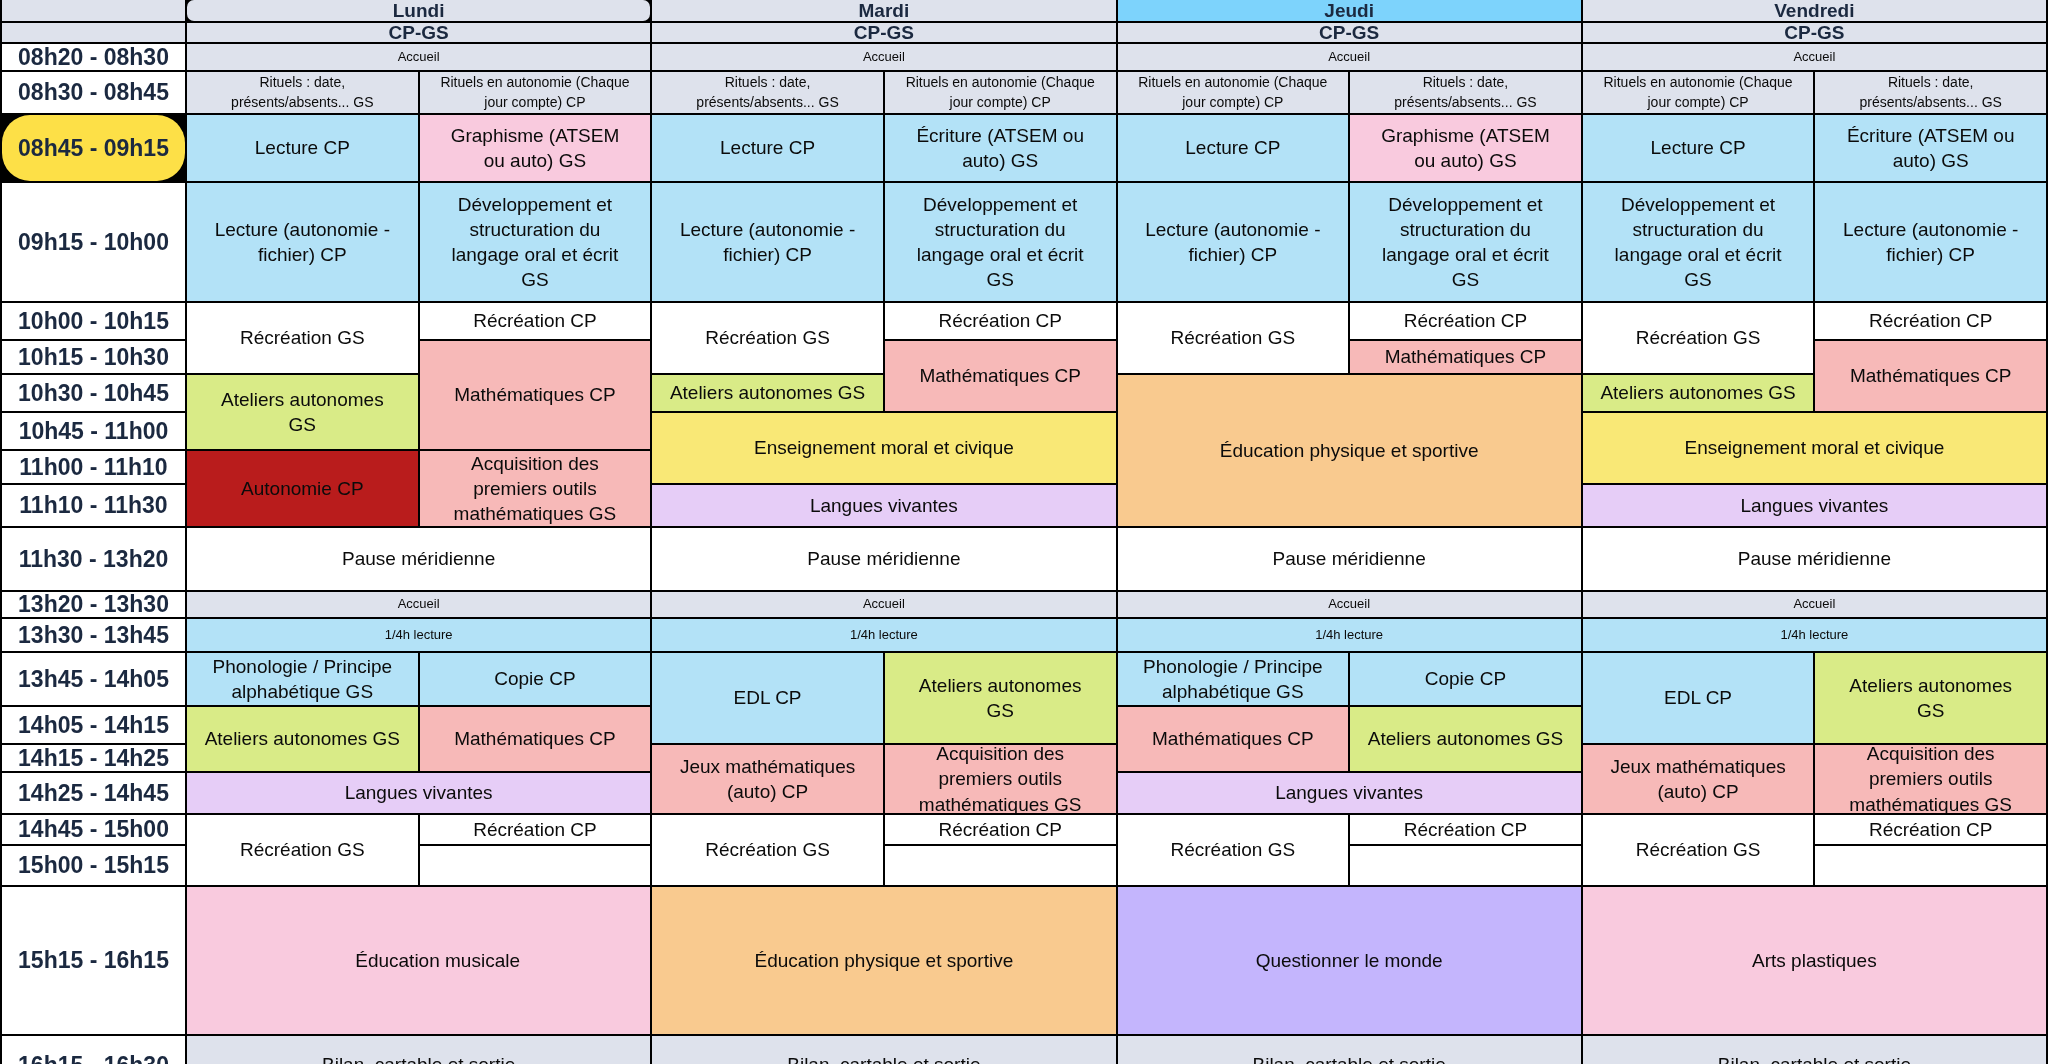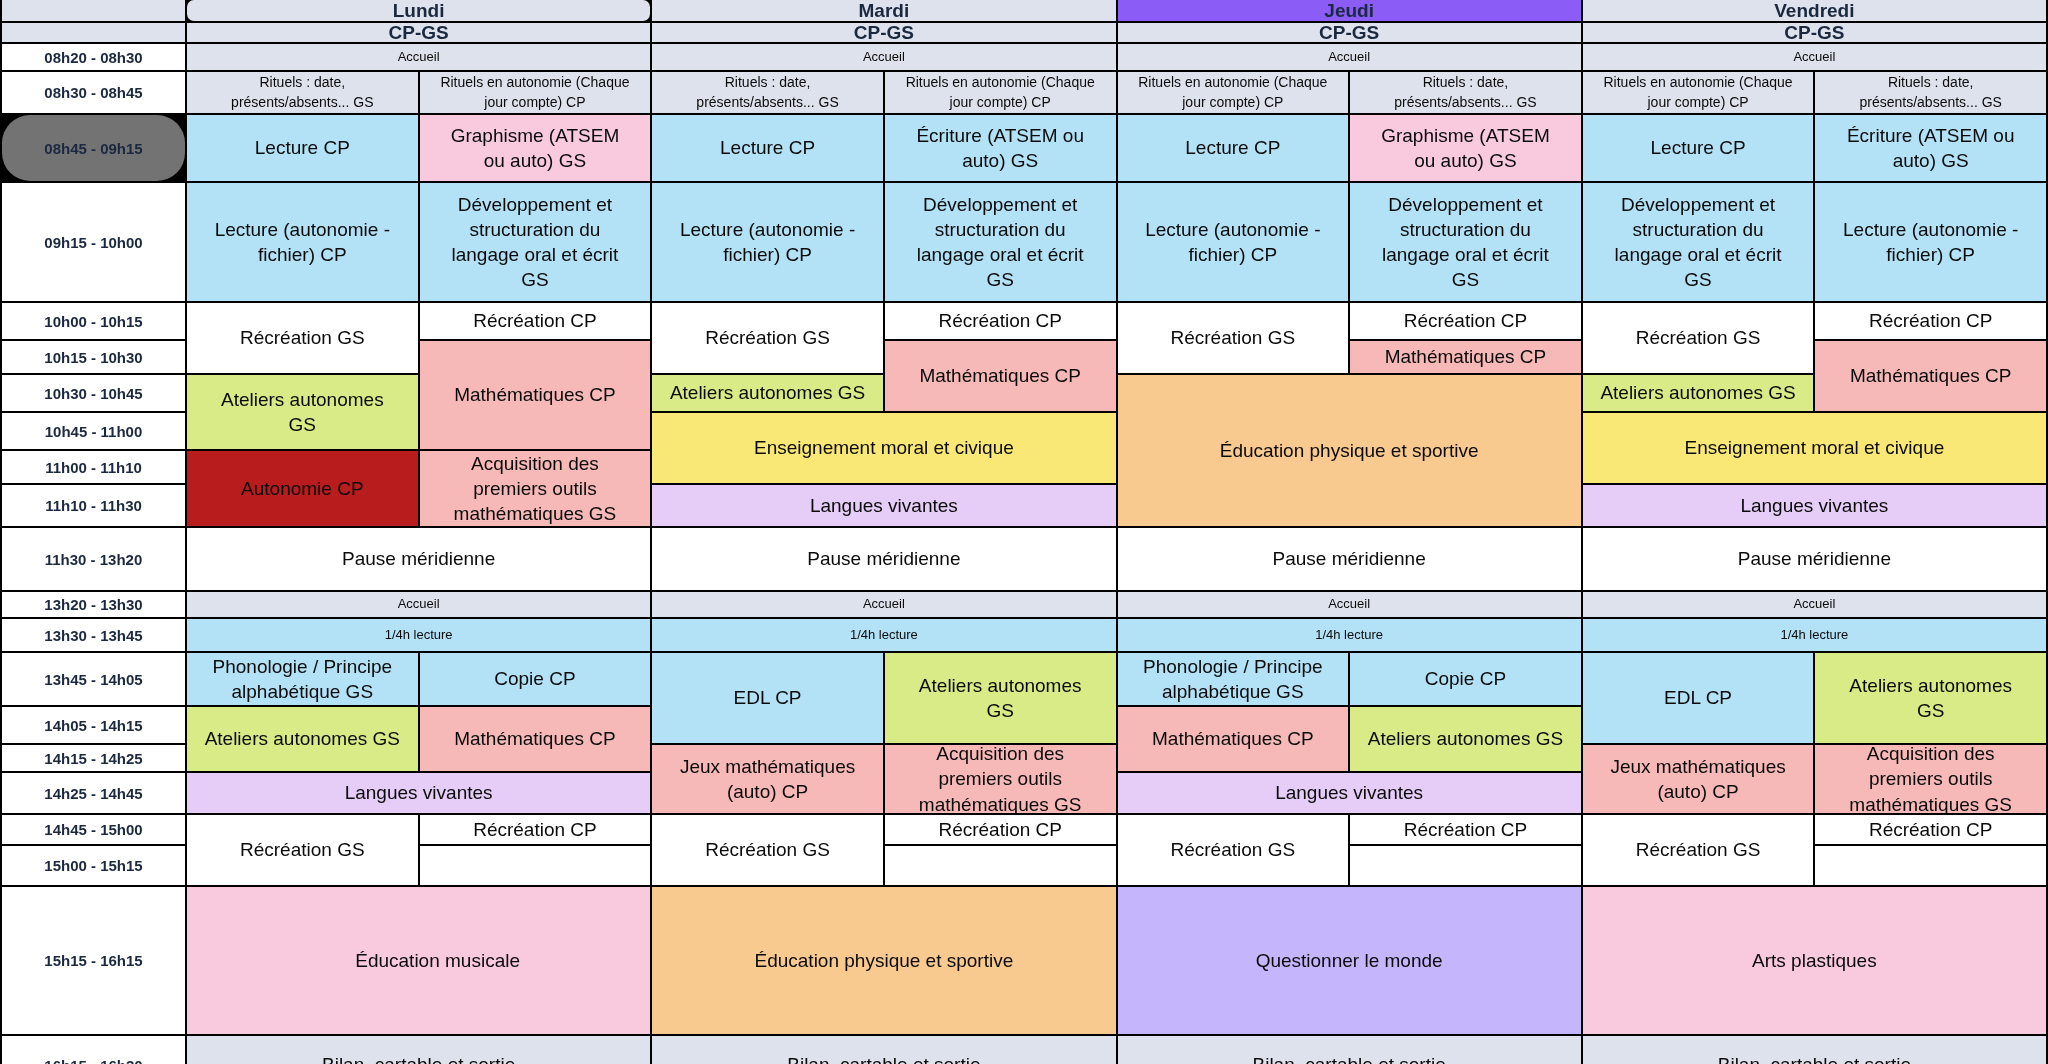--- a/index.html
+++ b/index.html
@@ -26,21 +26,21 @@
     white-space: pre-line;
     overflow: hidden;
     padding: 1px 6px;
     color: #0b0b0b;
     background: #ffffff;
   }
   .md { font-size: 19px; line-height: 1.32; }
   .rg { font-size: 13px; line-height: 1.3; }
   .sm { font-size: 14px; line-height: 1.38; }
   .time {
-    font-weight: bold; font-size: 15px;
+    font-weight: bold; font-size: 23px;
     color: #1b2940; background: #ffffff;
   }
   .dayhdr {
     font-weight: bold; font-size: 19px;
     color: #1b2940;
     align-items: flex-end;
     padding-bottom: 1px;
     line-height: 1;
   }
   .grp {
@@ -51,27 +51,27 @@
 </head>
 <body>
 
 <div id="timetable">
     <div class="cell md" style="grid-area: 1 / 1 / span 1 / span 1; background: rgb(222, 226, 236);"></div>
     <div class="cell md" style="grid-area: 2 / 1 / span 1 / span 1; background: rgb(222, 226, 236);"></div>
     <div class="cell dayhdr" style="grid-area: 1 / 2 / span 1 / span 2; background: rgb(222, 226, 236); border-radius: 7px;">Lundi</div>
     <div class="cell grp" style="grid-area: 2 / 2 / span 1 / span 2; background: rgb(222, 226, 236);">CP-GS</div>
     <div class="cell dayhdr" style="grid-area: 1 / 4 / span 1 / span 2; background: rgb(222, 226, 236);">Mardi</div>
     <div class="cell grp" style="grid-area: 2 / 4 / span 1 / span 2; background: rgb(222, 226, 236);">CP-GS</div>
-    <div class="cell dayhdr" style="grid-area: 1 / 6 / span 1 / span 2; background: #8b5cf6;">Jeudi</div>
+    <div class="cell dayhdr" style="grid-area: 1 / 6 / span 1 / span 2; background: #7dd3fc;">Jeudi</div>
     <div class="cell grp" style="grid-area: 2 / 6 / span 1 / span 2; background: rgb(222, 226, 236);">CP-GS</div>
     <div class="cell dayhdr" style="grid-area: 1 / 8 / span 1 / span 2; background: rgb(222, 226, 236);">Vendredi</div>
     <div class="cell grp" style="grid-area: 2 / 8 / span 1 / span 2; background: rgb(222, 226, 236);">CP-GS</div>
     <div class="cell time" style="grid-area: 3 / 1 / span 1 / span 1; background: rgb(255, 255, 255);">08h20 - 08h30</div>
     <div class="cell time" style="grid-area: 4 / 1 / span 1 / span 1; background: rgb(255, 255, 255);">08h30 - 08h45</div>
-    <div class="cell time" style="grid-area: 5 / 1 / span 1 / span 1; background: #737373; border-radius: 28px;">08h45 - 09h15</div>
+    <div class="cell time" style="grid-area: 5 / 1 / span 1 / span 1; background: #fde047; border-radius: 28px;">08h45 - 09h15</div>
     <div class="cell time" style="grid-area: 6 / 1 / span 1 / span 1; background: rgb(255, 255, 255);">09h15 - 10h00</div>
     <div class="cell time" style="grid-area: 7 / 1 / span 1 / span 1; background: rgb(255, 255, 255);">10h00 - 10h15</div>
     <div class="cell time" style="grid-area: 8 / 1 / span 1 / span 1; background: rgb(255, 255, 255);">10h15 - 10h30</div>
     <div class="cell time" style="grid-area: 9 / 1 / span 1 / span 1; background: rgb(255, 255, 255);">10h30 - 10h45</div>
     <div class="cell time" style="grid-area: 10 / 1 / span 1 / span 1; background: rgb(255, 255, 255);">10h45 - 11h00</div>
     <div class="cell time" style="grid-area: 11 / 1 / span 1 / span 1; background: rgb(255, 255, 255);">11h00 - 11h10</div>
     <div class="cell time" style="grid-area: 12 / 1 / span 1 / span 1; background: rgb(255, 255, 255);">11h10 - 11h30</div>
     <div class="cell time" style="grid-area: 13 / 1 / span 1 / span 1; background: rgb(255, 255, 255);">11h30 - 13h20</div>
     <div class="cell time" style="grid-area: 14 / 1 / span 1 / span 1; background: rgb(255, 255, 255);">13h20 - 13h30</div>
     <div class="cell time" style="grid-area: 15 / 1 / span 1 / span 1; background: rgb(255, 255, 255);">13h30 - 13h45</div>

